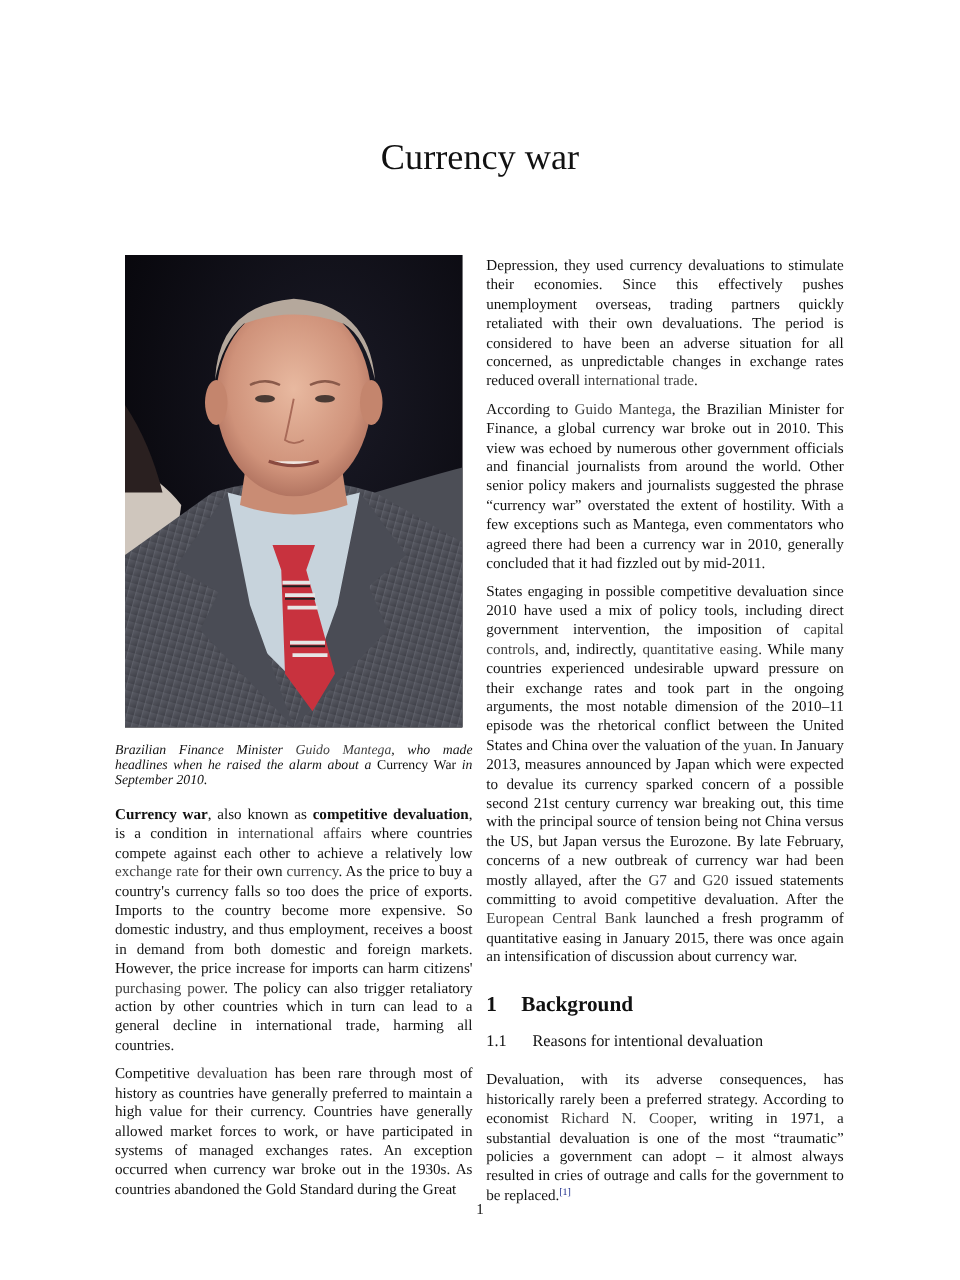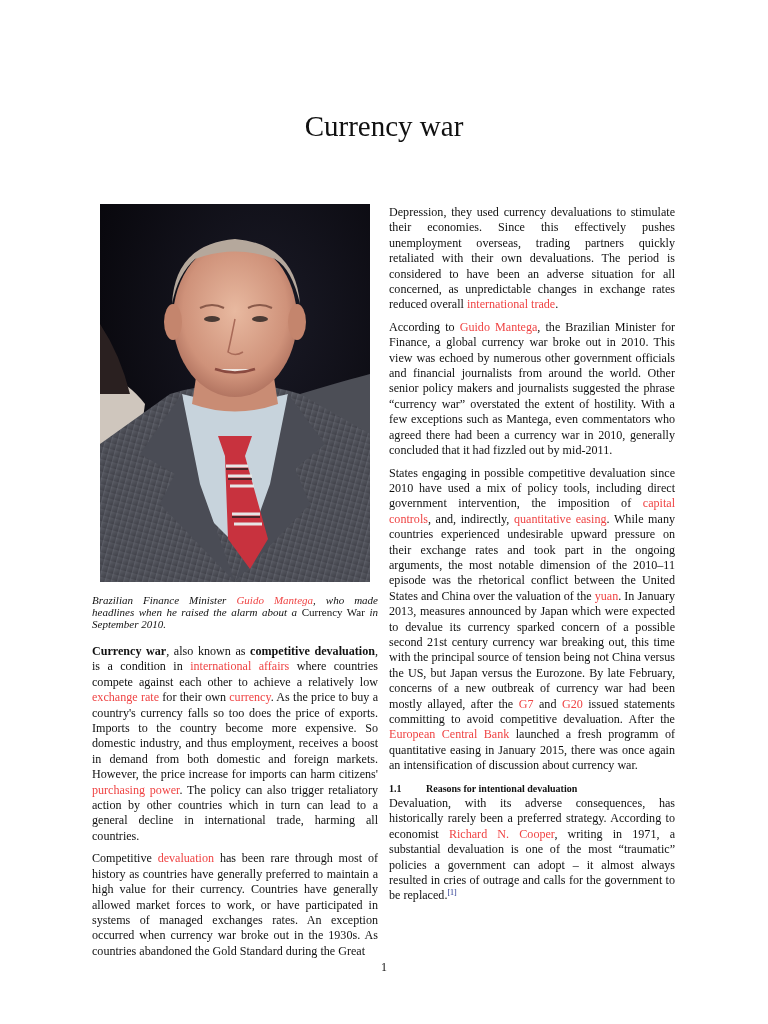--- a/index.html
+++ b/index.html
@@ -9,24 +9,24 @@
            font-size: 29px; font-weight: normal; margin: 0; }
   .col { position: absolute; font-size: 12.1px; line-height: 15.4px; text-align: justify;
          hyphens: auto; }
   .col-left { left: 92px; top: 594px; width: 286px; }
   .col-right { left: 389px; top: 205px; width: 286px; }
   .figure { position: absolute; left: 100px; top: 204px; width: 270px; height: 378px;
             overflow: hidden; background: #0b0a10; }
   .caption { font-style: italic; font-size: 11px; line-height: 12px; margin: 0 0 14px 0; text-align: justify; }
   .caption .upright { font-style: normal; }
   p { margin: 0 0 7px 0; }
-  a.link { color: #ef4444; text-decoration: none; }
+  a.link { color: #404040; text-decoration: none; }
   b { font-weight: bold; }
   h2 { font-size: 17px; font-weight: bold; margin: 22px 0 14px 0; }
-  h3 { font-size: 10px; font-weight: bold; margin: 0 0 0 0; }
+  h3 { font-size: 13px; font-weight: normal; margin: 0 0 16px 0; }
   .num { display: inline-block; width: 28px; }
   .num3 { display: inline-block; width: 37px; }
   sup { font-size: 8px; color: #1a2a8a; vertical-align: 4px; line-height: 0; }
   .pagenum { position: absolute; top: 960px; left: 0; width: 768px; text-align: center; font-size: 12px; }
 </style>
 </head>
 <body>
 
 <h1 class="title">Currency war</h1>
 
@@ -97,19 +97,20 @@
   <p><span>Competitive </span><a class="link" href="#">devaluation</a><span> has been rare through most of history as countries have generally preferred to maintain a high value for their currency. Countries have generally allowed market forces to work, or have participated in systems of managed exchanges rates. An exception occurred when currency war broke out in the 1930s. As countries abandoned the Gold Standard during the Great</span></p>
 </div>
 
 <div class="col col-right">
   <p><span>Depression, they used currency devaluations to stimulate their economies. Since this effectively pushes unemployment overseas, trading partners quickly retaliated with their own devaluations. The period is considered to have been an adverse situation for all concerned, as unpredictable changes in exchange rates reduced overall </span><a class="link" href="#">international trade</a><span>.</span></p>
 
   <p><span>According to </span><a class="link" href="#">Guido Mantega</a><span>, the Brazilian Minister for Finance, a global currency war broke out in 2010. This view was echoed by numerous other government officials and financial journalists from around the world. Other senior policy makers and journalists suggested the phrase “currency war” overstated the extent of hostility. With a few exceptions such as Mantega, even commentators who agreed there had been a currency war in 2010, generally concluded that it had fizzled out by mid-2011.</span></p>
 
   <p><span>States engaging in possible competitive devaluation since 2010 have used a mix of policy tools, including direct government intervention, the imposition of </span><a class="link" href="#">capital controls</a><span>, and, indirectly, </span><a class="link" href="#">quantitative easing</a><span>. While many countries experienced undesirable upward pressure on their exchange rates and took part in the ongoing arguments, the most notable dimension of the 2010–11 episode was the rhetorical conflict between the United States and China over the valuation of the </span><a class="link" href="#">yuan</a><span>. In January 2013, measures announced by Japan which were expected to devalue its currency sparked concern of a possible second 21st century currency war breaking out, this time with the principal source of tension being not China versus the US, but Japan versus the Eurozone. By late February, concerns of a new outbreak of currency war had been mostly allayed, after the </span><a class="link" href="#">G7</a><span> and </span><a class="link" href="#">G20</a><span> issued statements committing to avoid competitive devaluation. After the </span><a class="link" href="#">European Central Bank</a><span> launched a fresh programm of quantitative easing in January 2015, there was once again an intensification of discussion about currency war.</span></p>
 
+  <h2><span class="num">1</span><span>Background</span></h2>
 
   <h3><span class="num3">1.1</span><span>Reasons for intentional devaluation</span></h3>
 
   <p><span>Devaluation, with its adverse consequences, has historically rarely been a preferred strategy. According to economist </span><a class="link" href="#">Richard N. Cooper</a><span>, writing in 1971, a substantial devaluation is one of the most “traumatic” policies a government can adopt – it almost always resulted in cries of outrage and calls for the government to be replaced.</span><sup><a href="#" style="color:#1a2a8a;text-decoration:none">[1]</a></sup></p>
 </div>
 
 <div class="pagenum">1</div>
 
 </body></html>

